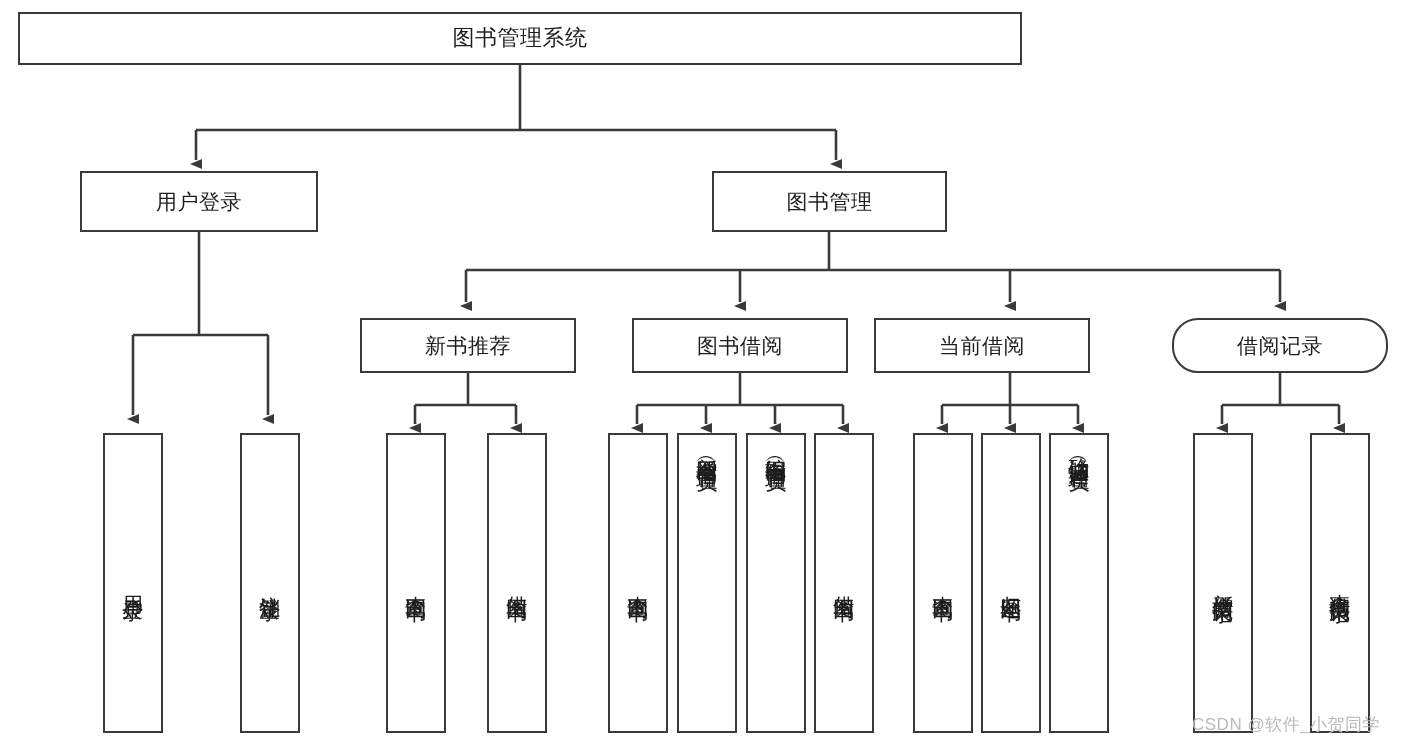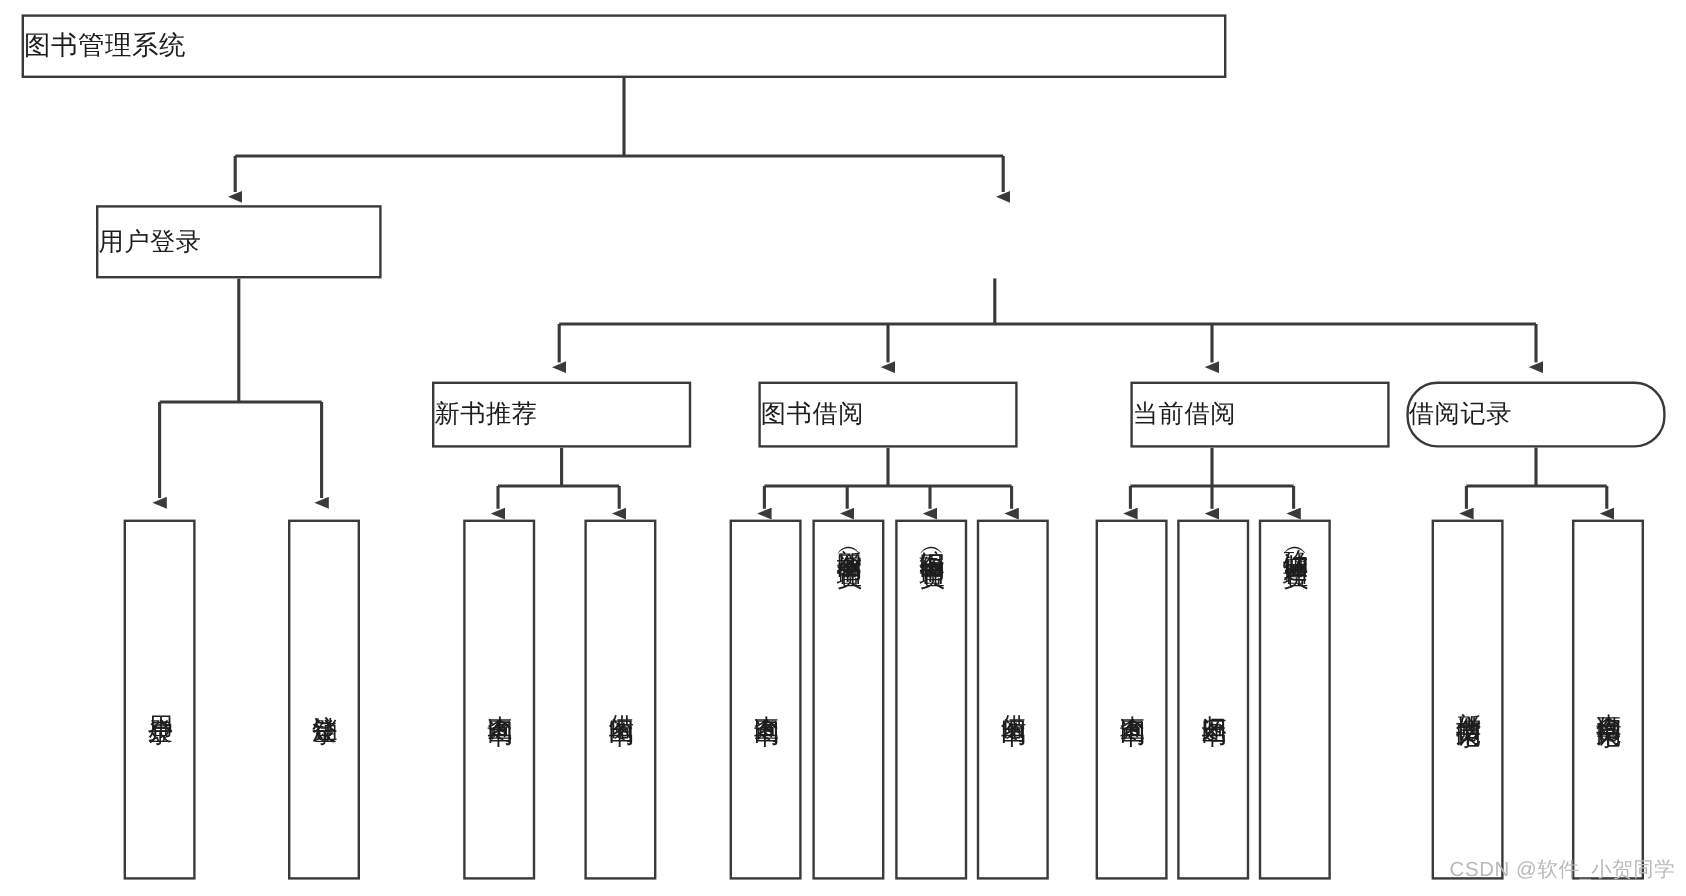--- a/index.html
+++ b/index.html
@@ -25,21 +25,21 @@
     height: 747px;
     pointer-events: none;
   }
   .node {
     position: absolute;
     box-sizing: border-box;
     background: #ffffff;
     border: 2px solid #3a3a3a;
     display: flex;
     align-items: center;
-    justify-content: flex-start;
+    justify-content: center;
     color: #1d1d1d;
   }
   .node .lbl {
     display: block;
     line-height: 1.12;
     white-space: nowrap;
   }
   
   .node.h .lbl {
     font-size: 21px;
@@ -128,28 +128,31 @@
     </g>
   </svg>
 
   <div class="node h root" style="left:18px; top:12px; width:1004px; height:53px;">
     <span class="lbl">图书管理系统</span>
   </div>
 
   <div class="node h" style="left:80px; top:171px; width:238px; height:61px;">
     <span class="lbl">用户登录</span>
   </div>
+  <div class="node h" style="left:712px; top:171px; width:235px; height:61px;">
+    <span class="lbl">图书管理</span>
+  </div>
 
   <div class="node h" style="left:632px; top:318px; width:216px; height:55px;">
     <span class="lbl">图书借阅</span>
   </div>
   <div class="node h" style="left:360px; top:318px; width:216px; height:55px;">
     <span class="lbl">新书推荐</span>
   </div>
-  <div class="node h" style="left:942px; top:318px; width:216px; height:55px;">
+  <div class="node h" style="left:874px; top:318px; width:216px; height:55px;">
     <span class="lbl">当前借阅</span>
   </div>
   <div class="node h" style="left:1172px; top:318px; width:216px; height:55px;border-radius:26px;">
     <span class="lbl">借阅记录</span>
   </div>
 
   <div class="node v centered" style="left:103px; top:433px; width:60px; height:300px;">
     <span class="lbl">用户登录</span>
   </div>
   <div class="node v centered" style="left:240px; top:433px; width:60px; height:300px;">
@@ -186,15 +189,15 @@
     <span class="lbl">确认归还（管理员）</span>
   </div>
 
   <div class="node v centered" style="left:1193px; top:433px; width:60px; height:300px;">
     <span class="lbl">新增借阅记录</span>
   </div>
   <div class="node v centered" style="left:1310px; top:433px; width:60px; height:300px;">
     <span class="lbl">查询借阅记录</span>
   </div>
 
-  <div class="watermark" style="left:1192px; top:713px;margin-left:16px;">CSDN @软件_小贺同学</div>
+  <div class="watermark" style="left:1192px; top:713px;">CSDN @软件_小贺同学</div>
 
 </div>
 
 </body></html>

